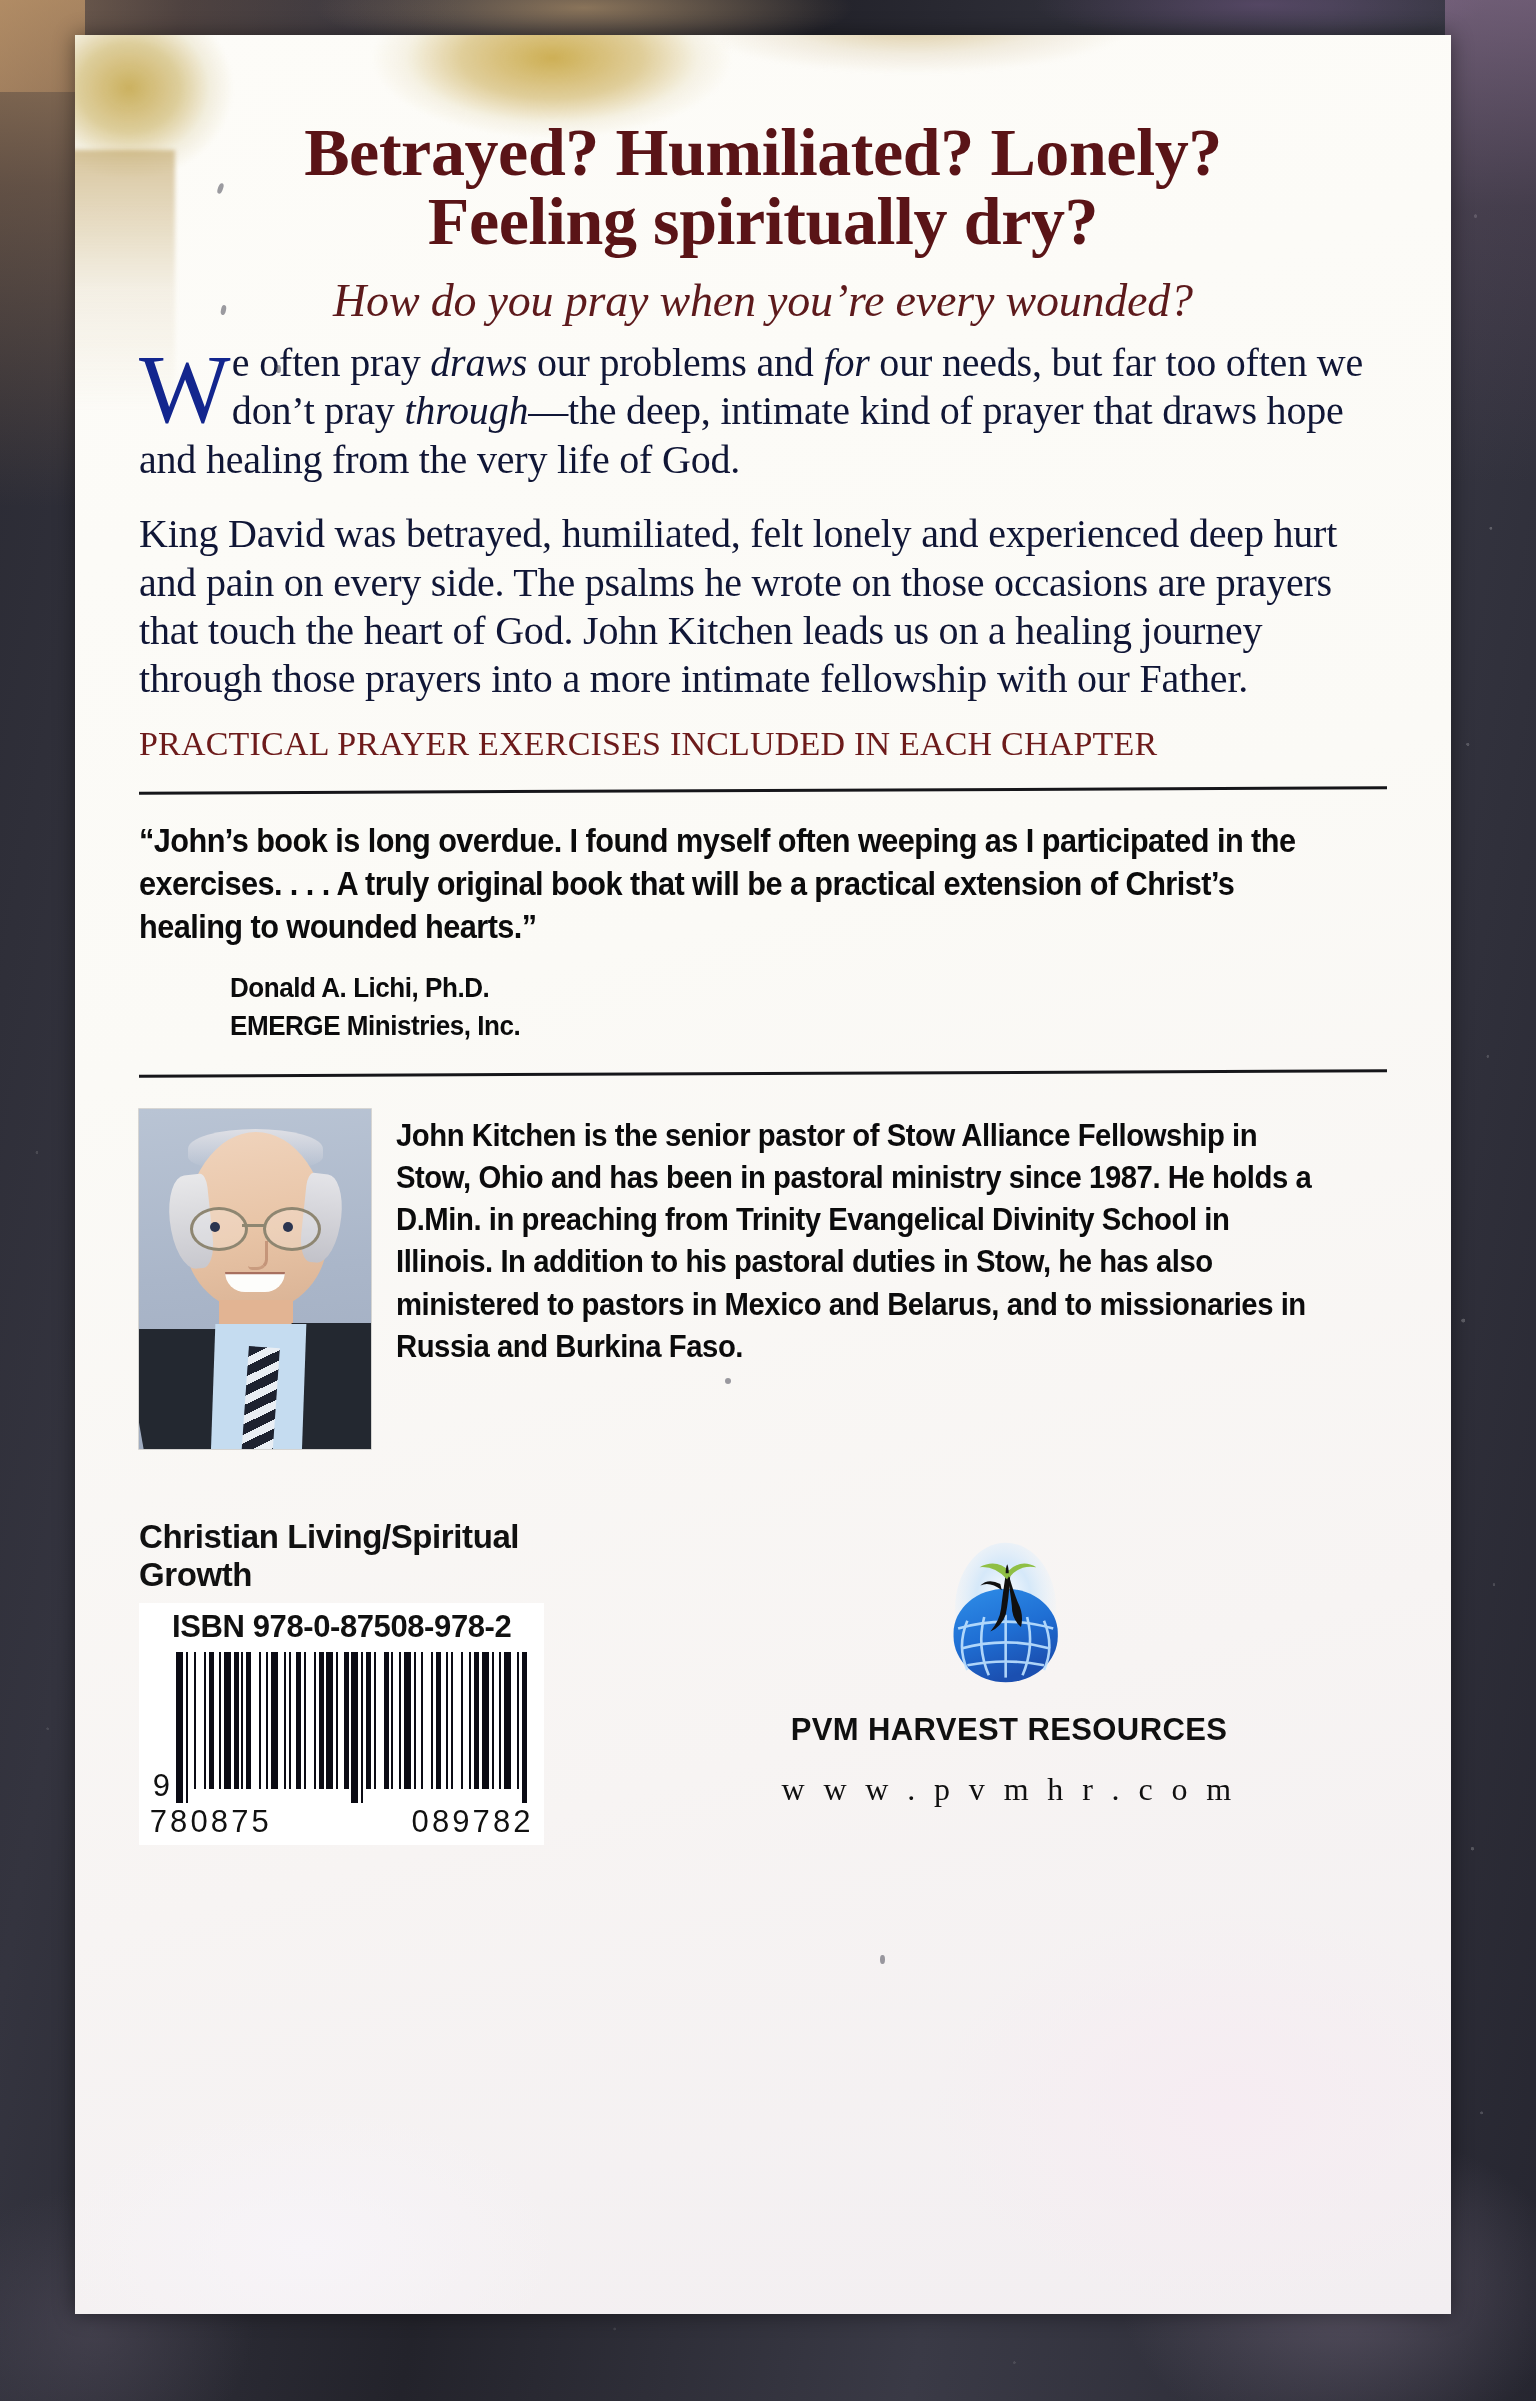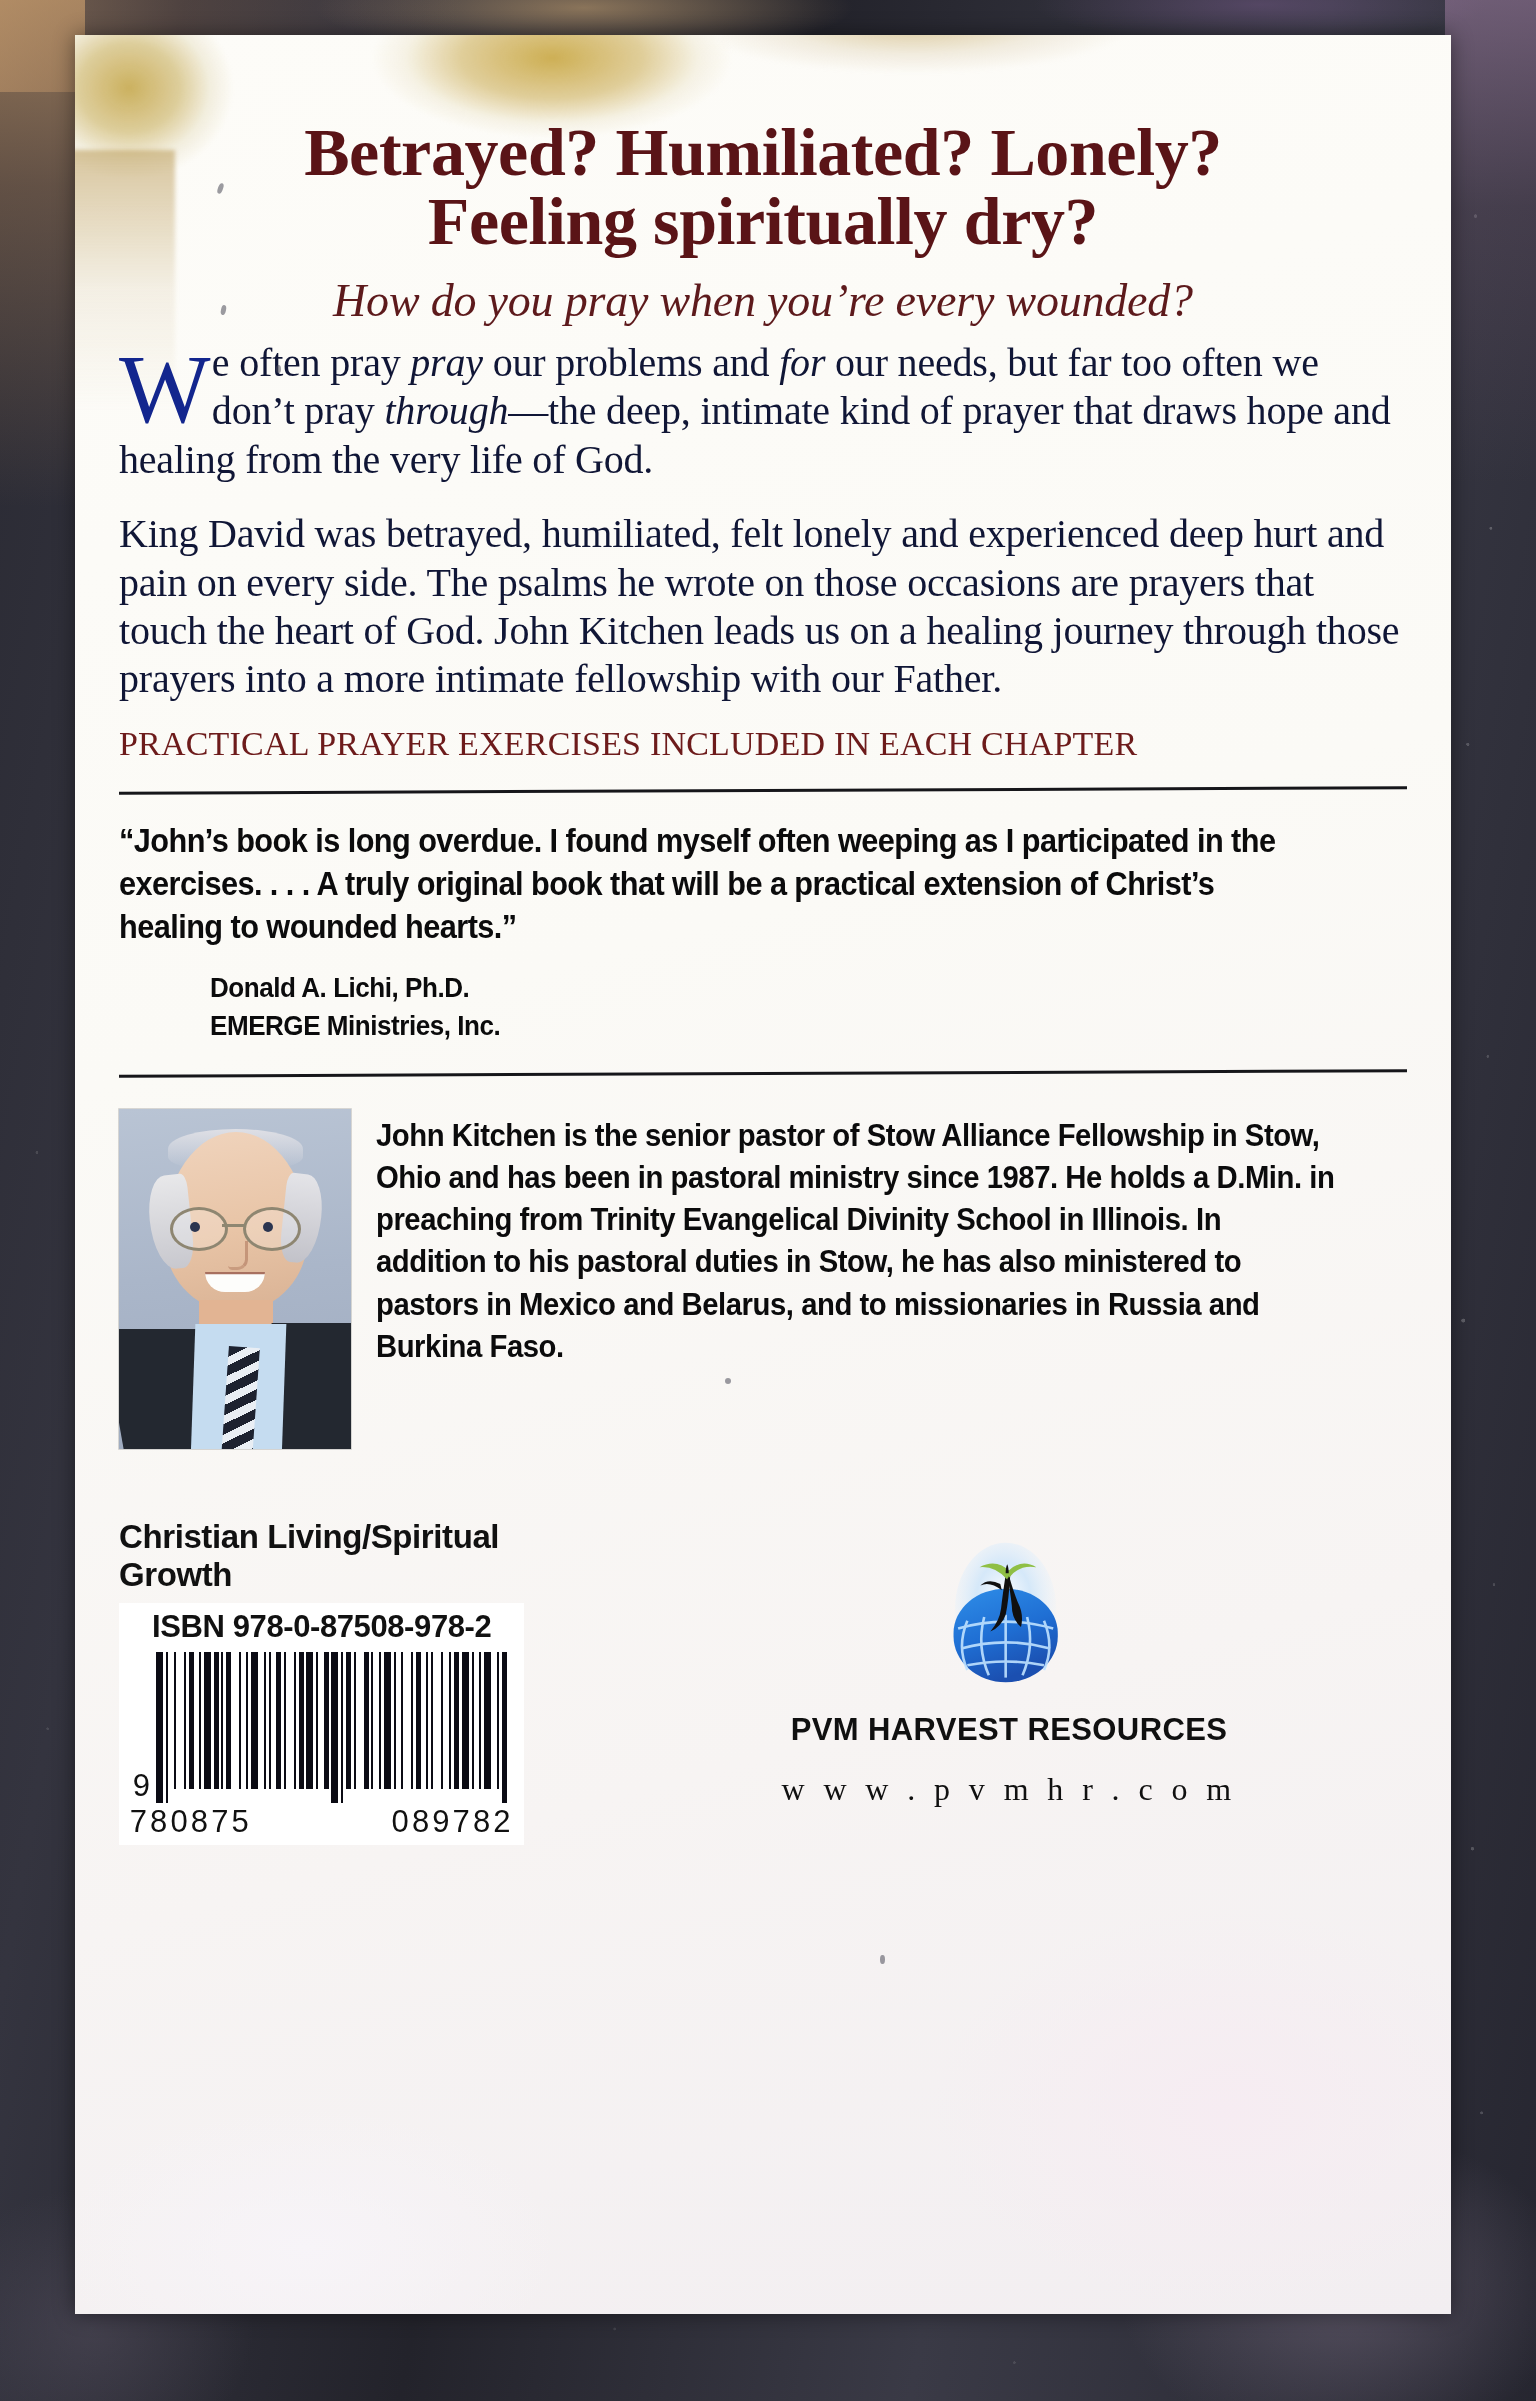--- a/index.html
+++ b/index.html
@@ -115,21 +115,21 @@
   }
   .smudge-d {
     position: absolute; left: -7.7px; top: 115px; width: 108px; height: 307px;
     pointer-events: none;
     background: linear-gradient(180deg, rgba(186,154,86,.55) 0%, rgba(205,185,140,.18) 45%, rgba(255,255,255,0) 85%);
     filter: blur(2.3px);
   }
 
   .content {
     position: relative;
-    padding: 0 44px;
+    padding: 0 64px;
     z-index: 3;
   }
 
   
   .headline {
     margin: 0;
     padding-top: 83px;
     text-align: center;
     font-family: "Liberation Serif", serif;
     font-size: 68px;
@@ -433,21 +433,21 @@
     <div class="content">
 
       <h1 class="headline">
         <span>Betrayed? Humiliated? Lonely?</span>
         <span class="l2">Feeling spiritually dry?</span>
       </h1>
 
       <div class="subhead">How do you pray when you’re every wounded?</div>
 
       <div class="body-block">
-        <p class="para first"><span class="dropcap">W</span><span>e often pray </span><i>pray</i><span> our problems and </span><i>for</i><span> our needs, but far too often we don’t pray </span><i>through</i><span>—the deep, intimate kind of prayer that draws hope and healing from the very life of God.</span></p>
+        <p class="para first"><span class="dropcap">W</span><span>e often pray </span><i>draws</i><span> our problems and </span><i>for</i><span> our needs, but far too often we don’t pray </span><i>through</i><span>—the deep, intimate kind of prayer that draws hope and healing from the very life of God.</span></p>
 
         <p class="para">King David was betrayed, humiliated, felt lonely and experienced deep hurt and pain on every side. The psalms he wrote on those occasions are prayers that touch the heart of God. John Kitchen leads us on a healing journey through those prayers into a more intimate fellowship with our Father.</p>
 
         <p class="exercises-line">PRACTICAL PRAYER EXERCISES INCLUDED IN EACH CHAPTER</p>
       </div>
 
       <div class="rule"></div>
 
       <div class="quote-block">
         <p class="quote">“John’s book is long overdue. I found myself often weeping as I participated in the exercises. . . . A truly original book that will be a practical extension of Christ’s healing to wounded hearts.”</p>

